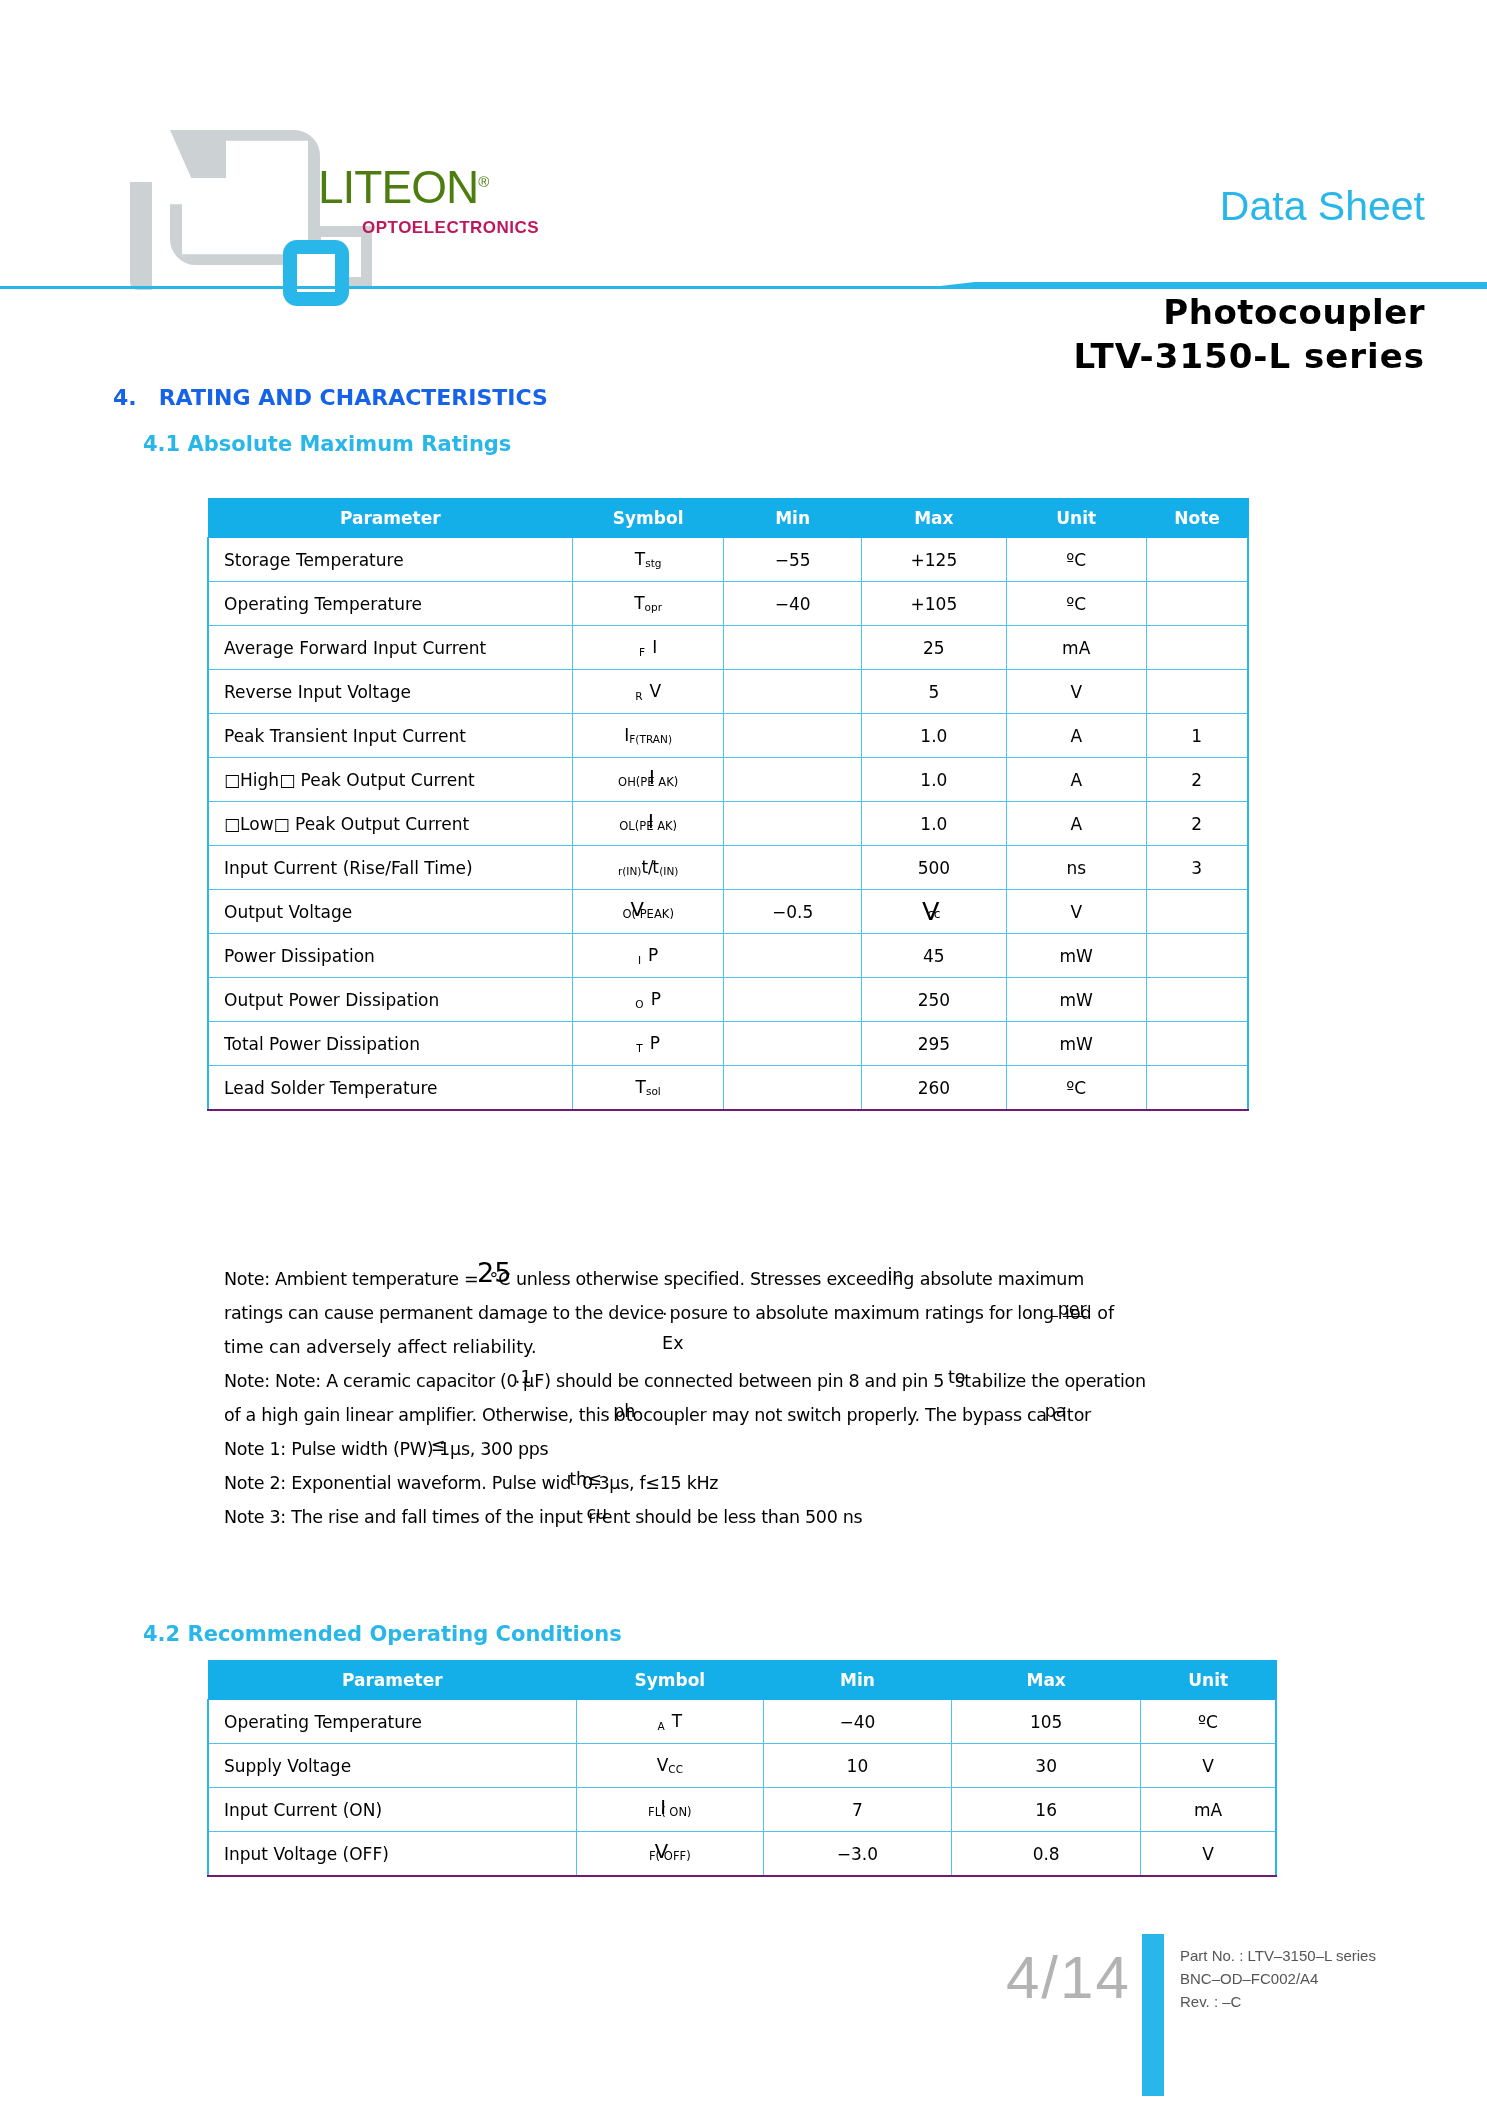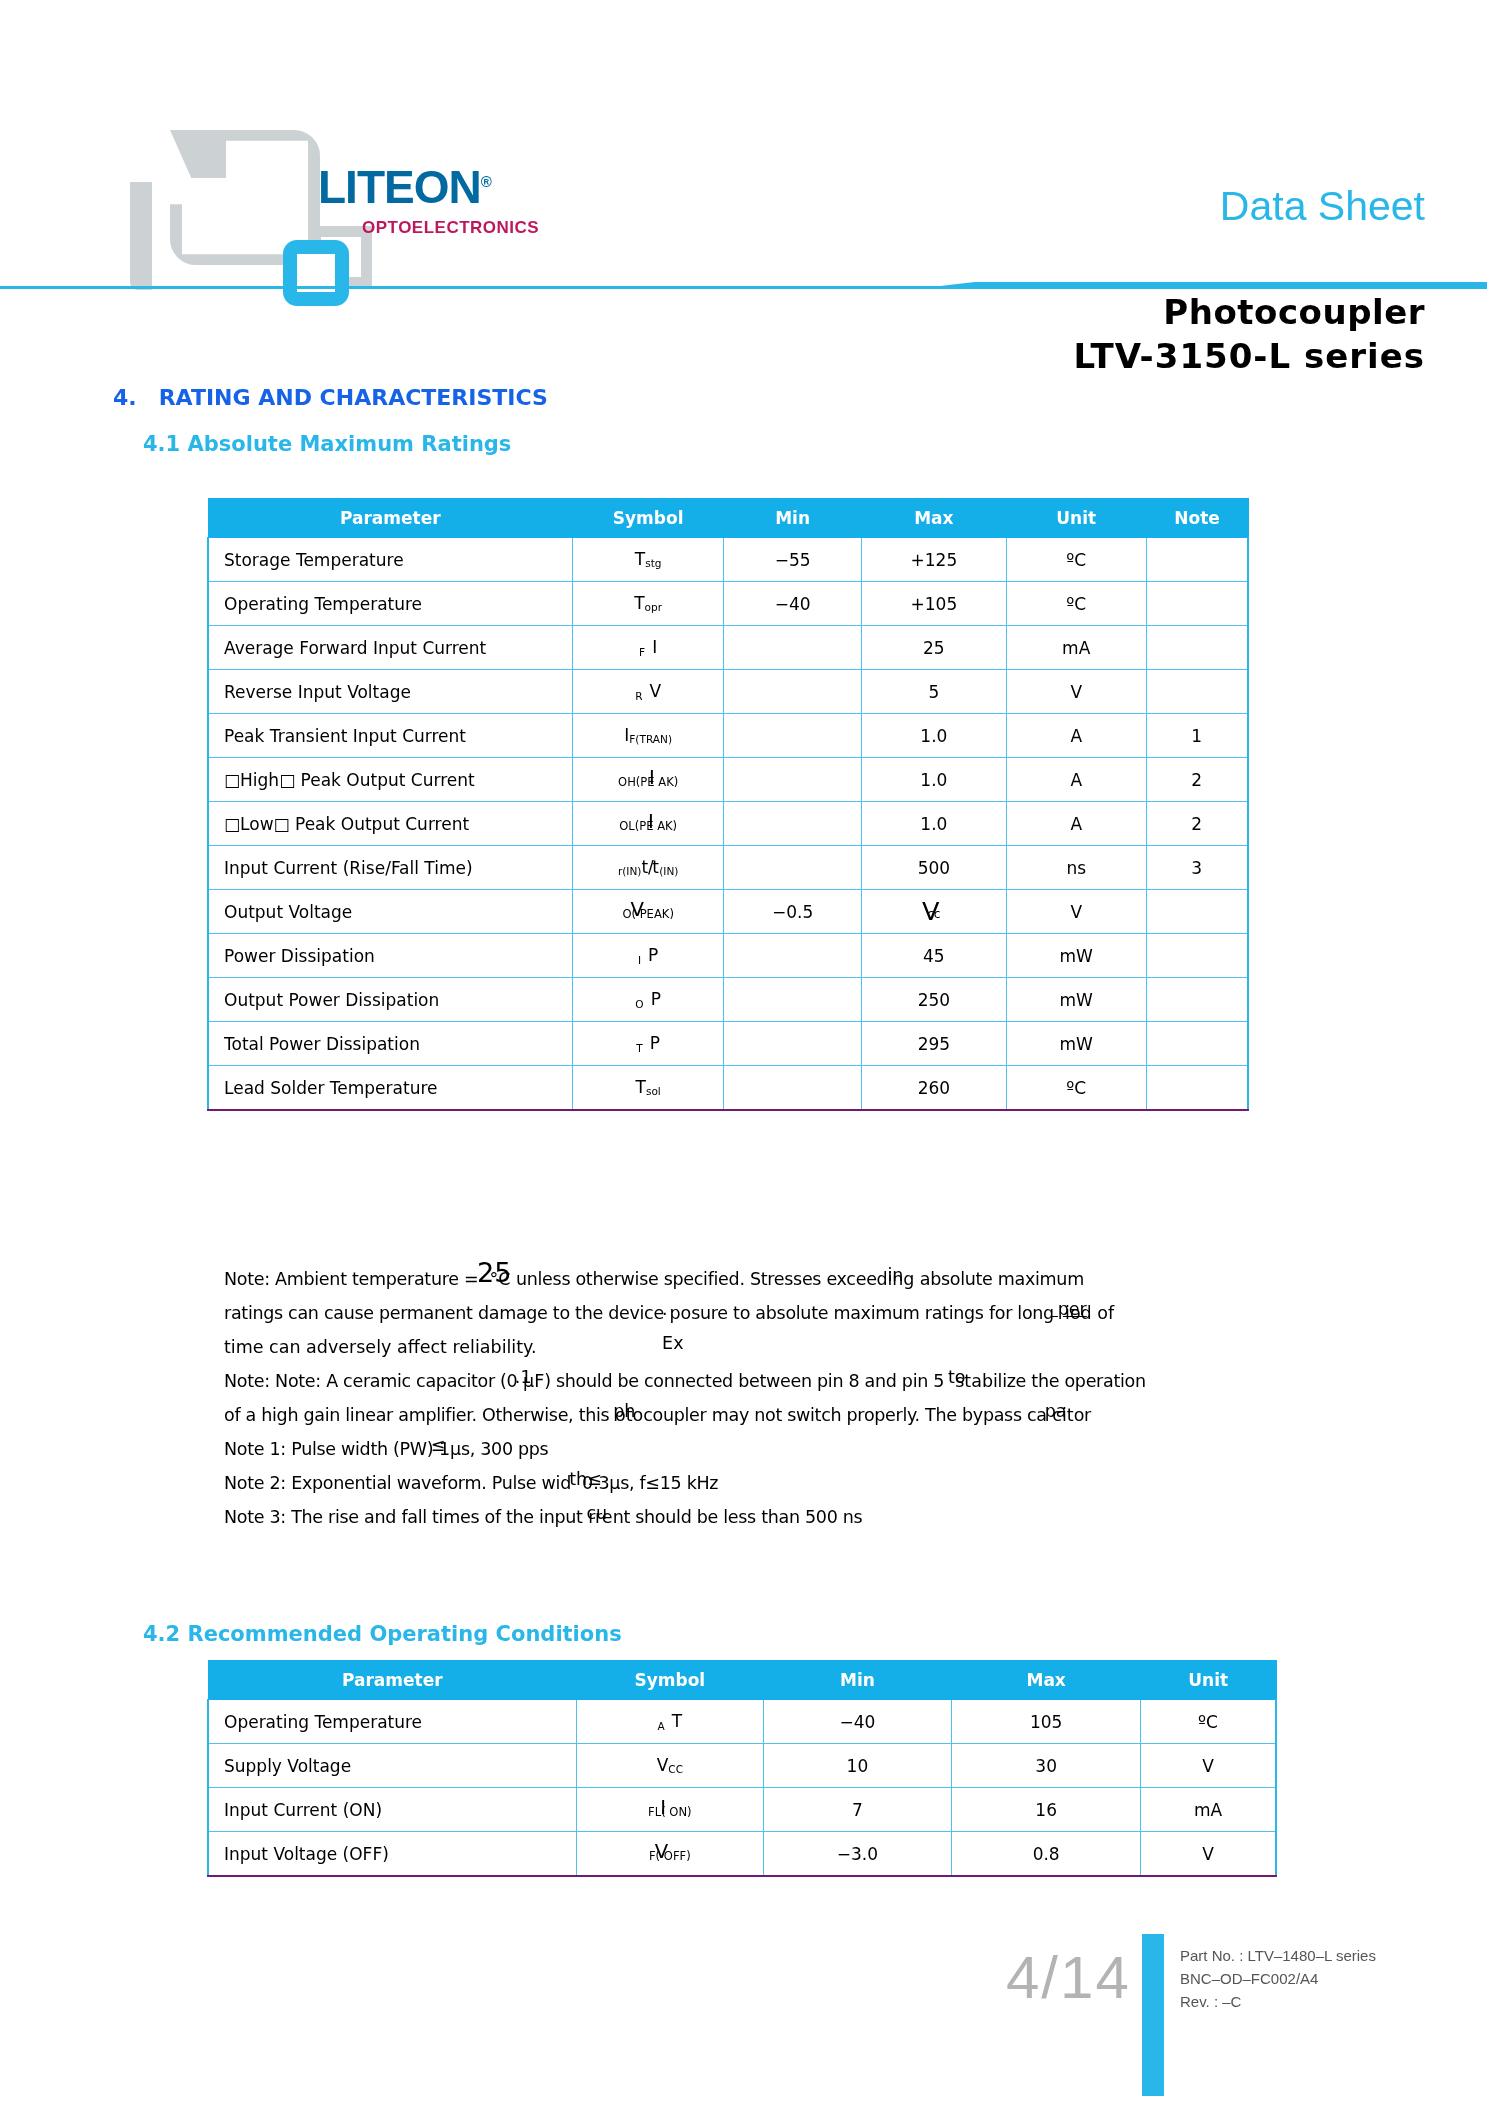--- a/index.html
+++ b/index.html
@@ -29,22 +29,22 @@
   }
   .lm-diag {
     position:absolute; left:40px; top:0px; width:56px; height:48px;
     background:#ccd1d4;
     clip-path: polygon(0 0, 100% 0, 100% 100%, 38% 100%);
   }
 
   .logo-text {
     position:absolute; left:188px; top:30px;
     font-family:"Liberation Sans", sans-serif;
-    font-weight:bold; font-size:46px; letter-spacing:-1px;
-    color:#0369a1;
+    font-weight:normal; font-size:46px; letter-spacing:-1px;
+    color:#4d7c0f;
   }
   .logo-text .reg { font-size:15px; vertical-align:super; }
   .logo-sub {
     position:absolute; left:232px; top:88px;
     font-family:"Liberation Sans", sans-serif;
     font-weight:bold; font-size:17px; letter-spacing:0.5px; color:#be185d;
   }
   .logo-sq-grey {
     position:absolute; left:180px; top:96px; width:62px; height:62px;
     border:11px solid #ccd1d4; box-sizing:border-box;
@@ -379,16 +379,16 @@
         <td class="c">−3.0</td>
         <td class="c">0.8</td>
         <td class="c">V</td>
       </tr>
     </tbody>
 </table>
 
 <div class="pagenum">4/14</div>
 <div class="footbar"></div>
 <div class="footinfo">
-  <div>Part No. : LTV–1480–L series</div>
+  <div>Part No. : LTV–3150–L series</div>
   <div>BNC–OD–FC002/A4</div>
   <div>Rev. : –C</div>
 </div>
 
 </body></html>

